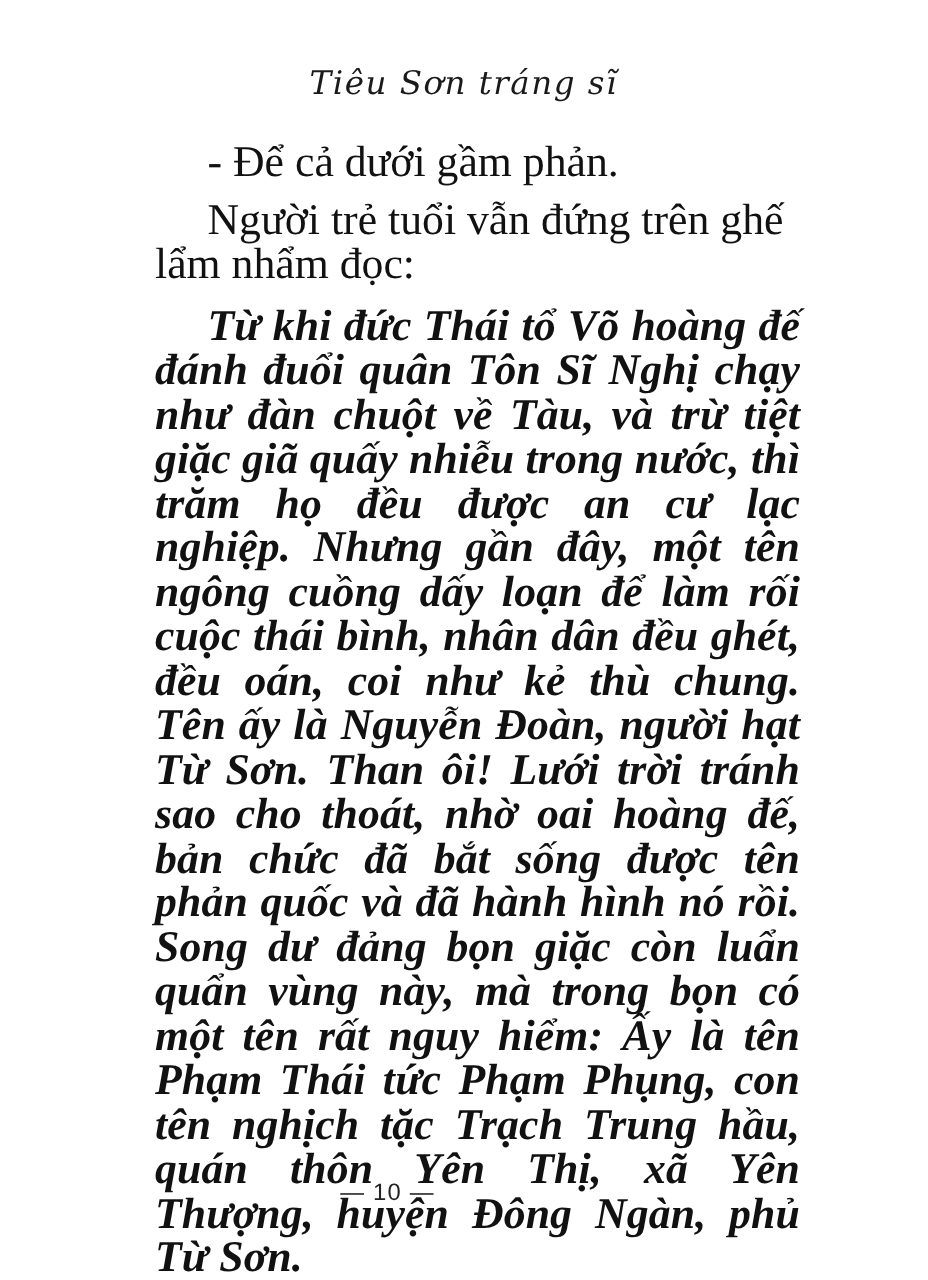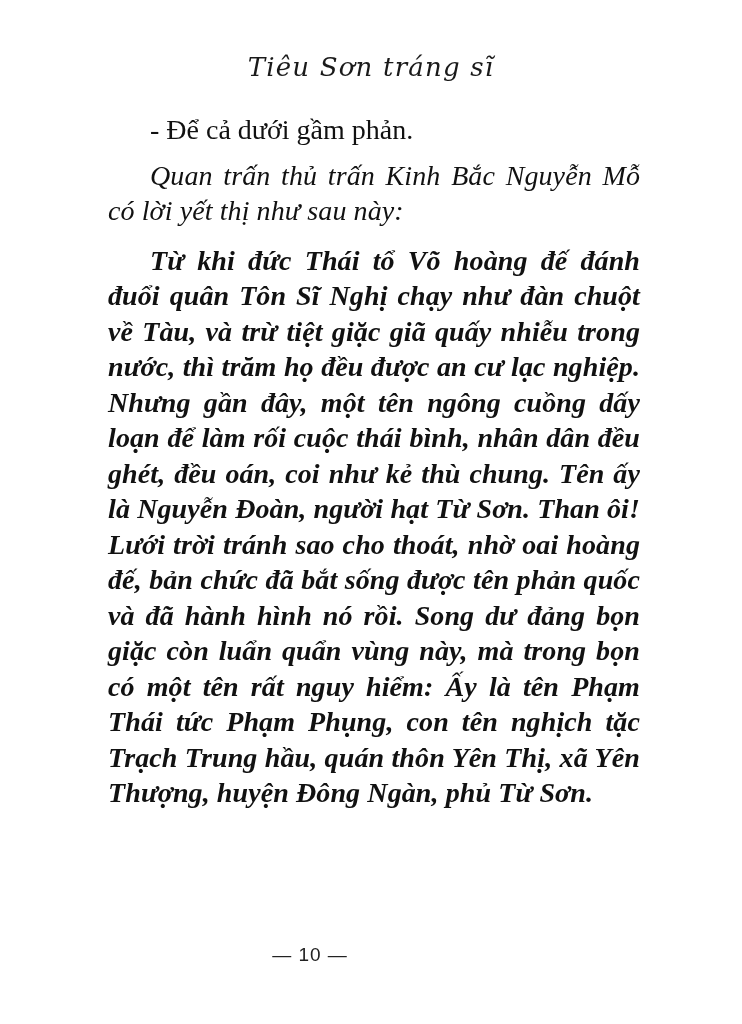--- a/index.html
+++ b/index.html
@@ -40,22 +40,22 @@
 
   
   .text-block {
     position: absolute;
     top: 112px;
     left: 108px;
     width: 532px;
   }
 
   p.para {
-    margin: 0 0 12px 0;
-    font-size: 28px;
+    margin: 0 0 12px 16px;
+    font-size: 35px;
     line-height: 35.5px;
     text-align: justify;
     text-indent: 42px;
     color: #111111;
     -webkit-hyphens: none;
     hyphens: none;
   }
 
   p.para:last-child {
     margin-bottom: 0;
@@ -97,22 +97,22 @@
 
 <div class="page">
 
   <div class="running-head">Tiêu Sơn tráng sĩ</div>
 
   <div class="text-block">
 
     <p class="para short tight">- Để cả dưới gầm phản.</p>
 
 
+    <p class="para short">Người trẻ tuổi vẫn đứng trên ghế lẩm nhẩm đọc:</p>
 
-    <p class="para italic">Quan trấn thủ trấn Kinh Bắc Nguyễn Mỗ có lời yết thị như sau này:</p>
 
     <p class="para italic gap-before">Từ khi đức Thái tổ Võ hoàng đế đánh đuổi quân Tôn Sĩ Nghị chạy như đàn chuột về Tàu, và trừ tiệt giặc giã quấy nhiễu trong nước, thì trăm họ đều được an cư lạc nghiệp. Nhưng gần đây, một tên ngông cuồng dấy loạn để làm rối cuộc thái bình, nhân dân đều ghét, đều oán, coi như kẻ thù chung. Tên ấy là Nguyễn Đoàn, người hạt Từ Sơn. Than ôi! Lưới trời tránh sao cho thoát, nhờ oai hoàng đế, bản chức đã bắt sống được tên phản quốc và đã hành hình nó rồi. Song dư đảng bọn giặc còn luẩn quẩn vùng này, mà trong bọn có một tên rất nguy hiểm: Ấy là tên Phạm Thái tức Phạm Phụng, con tên nghịch tặc Trạch Trung hầu, quán thôn Yên Thị, xã Yên Thượng, huyện Đông Ngàn, phủ Từ Sơn.</p>
 
   </div>
 
   <div class="folio">— 10 —</div>
 
 </div>
 
 </body></html>

